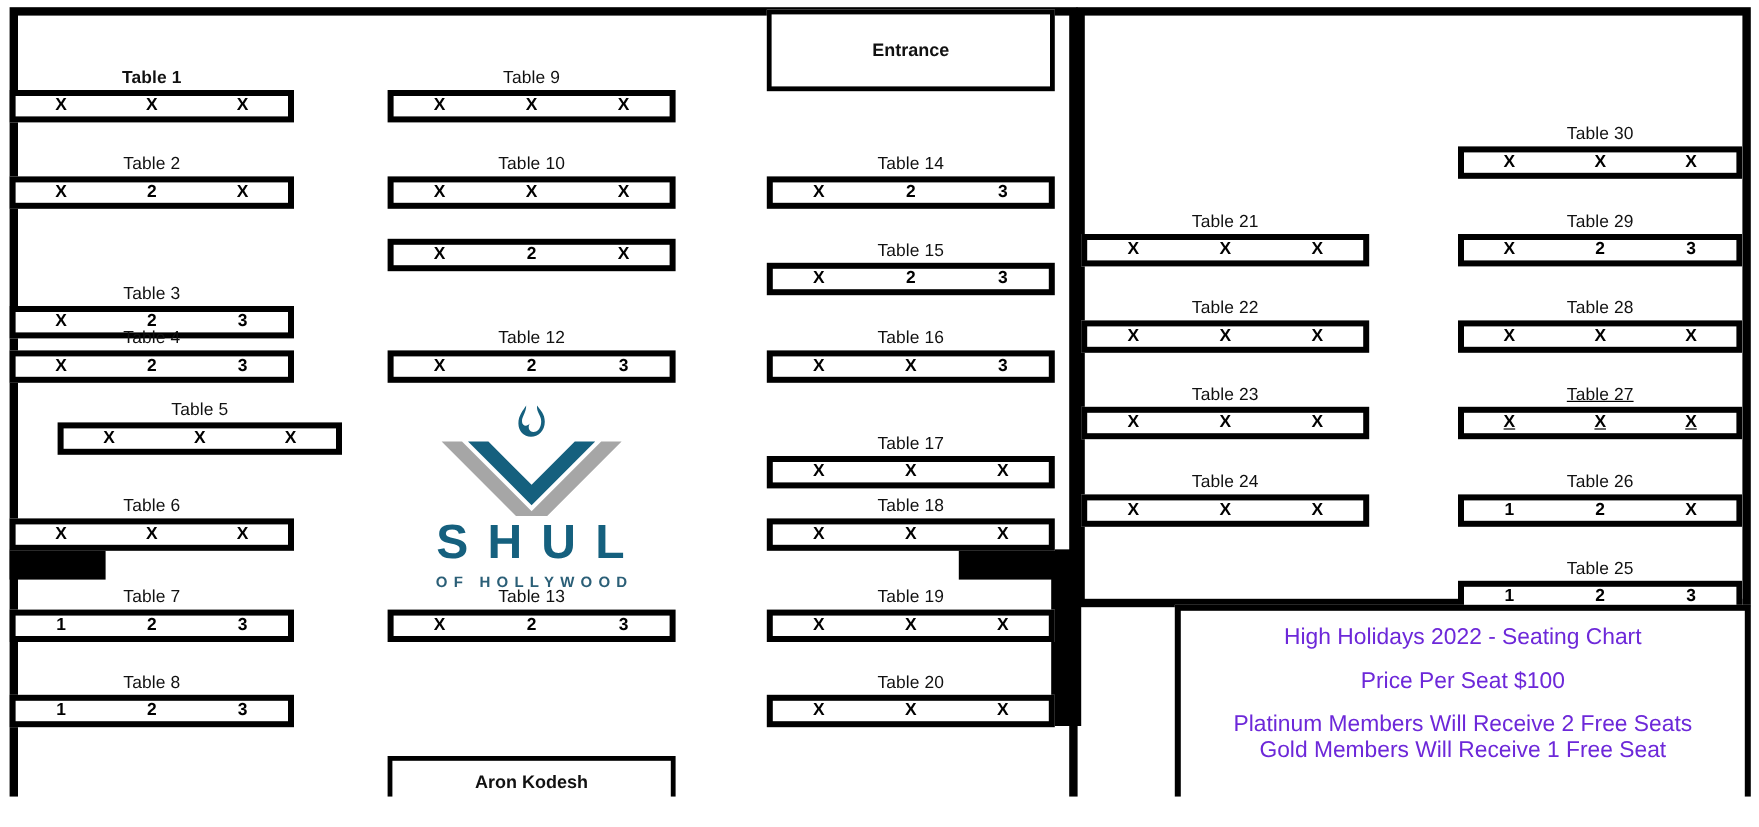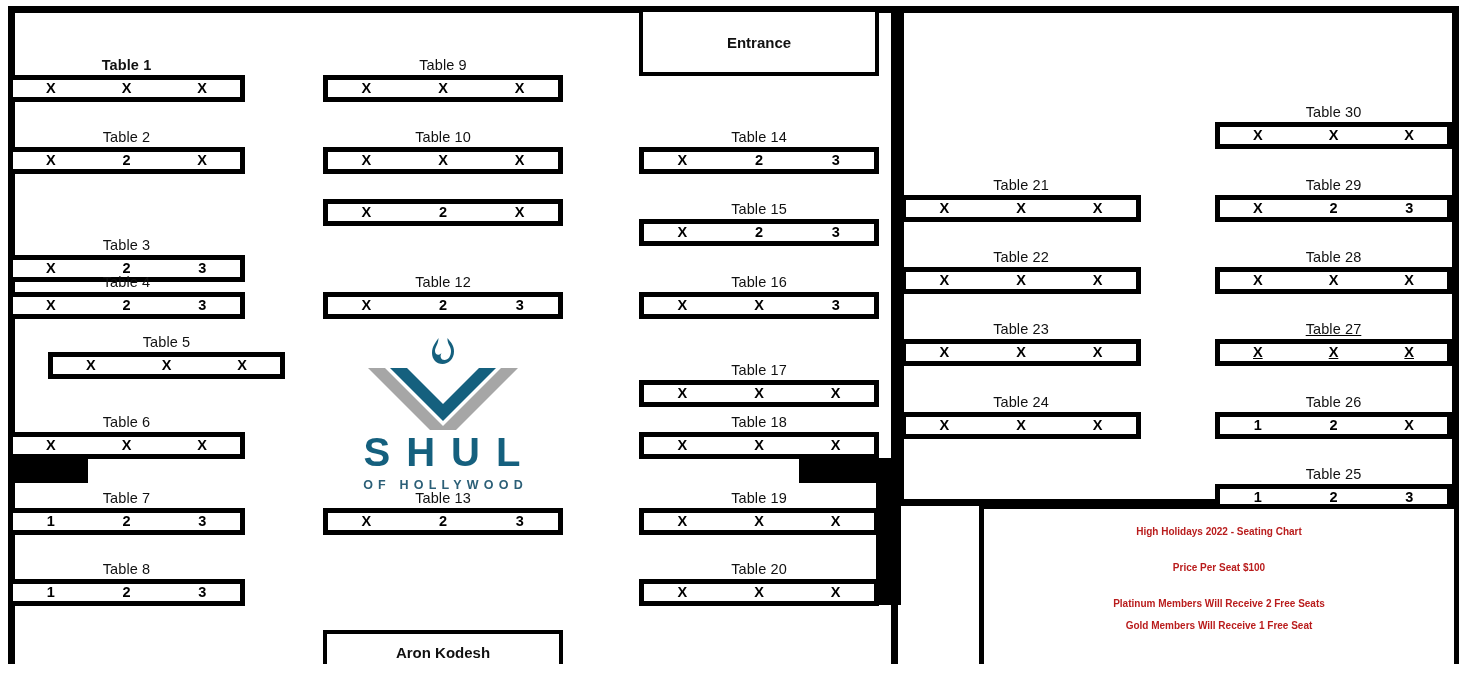--- a/index.html
+++ b/index.html
@@ -77,23 +77,23 @@
   
   .info-panel{
     position:absolute;
     border:5px solid #000000;
     box-sizing:border-box;
     background:#ffffff;
     padding:12px 10px 10px 10px;
     text-align:center;
   }
   .info-line{
-    font-size:10px;
-    font-weight:bold;
-    color:#b91c1c;
+    font-size:19px;
+    font-weight:normal;
+    color:#6d28d9;
     line-height:22px;
     white-space:nowrap;
   }
   .info-gap{height:14px;}
 
   
   .logo{
     position:absolute;
     width:210px;
     text-align:center;

